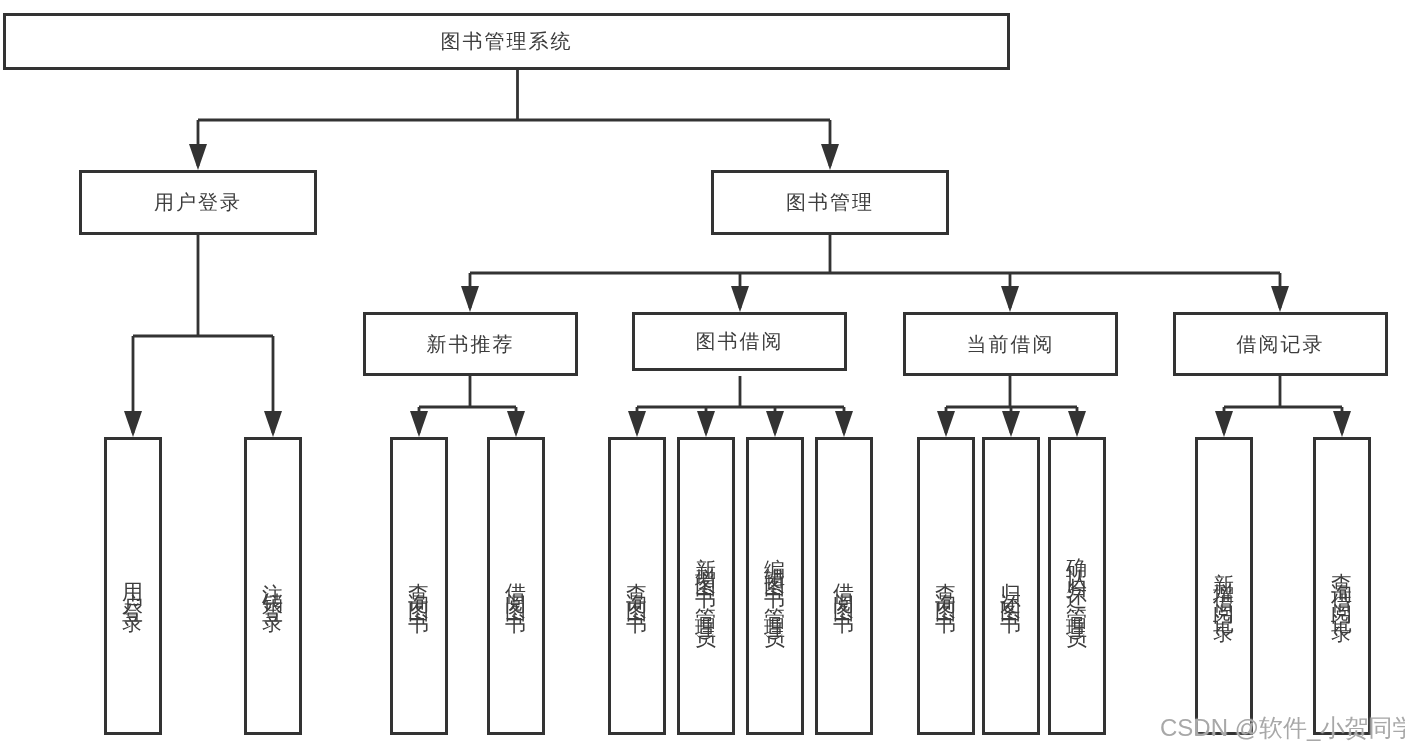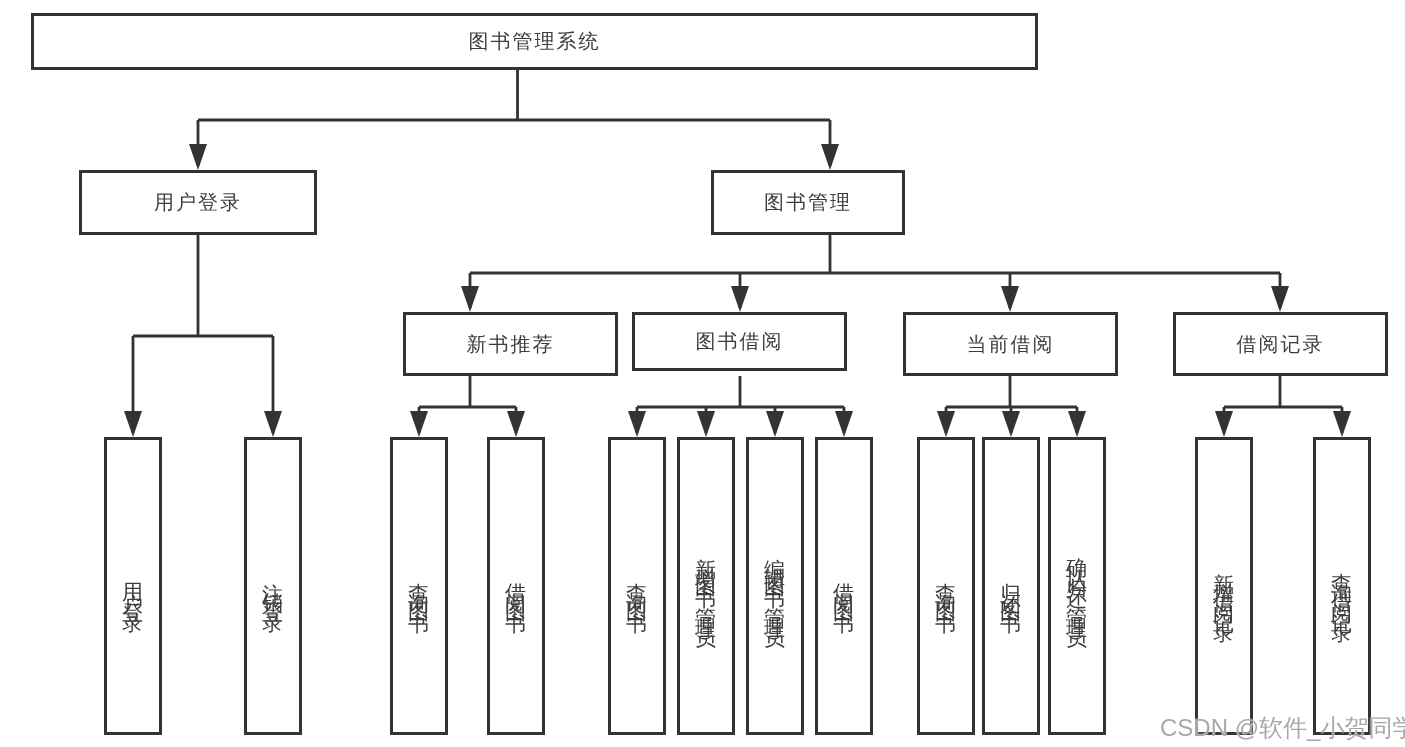--- a/index.html
+++ b/index.html
@@ -19,24 +19,24 @@
     display:flex;align-items:center;justify-content:center;
     color:var(--text,#3d3d3d);
   }
   .h-node{font-size:20px;letter-spacing:2px;white-space:nowrap;}
   .leaf .vtext{
     writing-mode:vertical-rl;text-orientation:mixed;
     font-size:21px;line-height:1;letter-spacing:10px;
     color:var(--text,#3d3d3d);
   }
   
-  .n-root{left:31px;top:13px;width:1007px;height:57px;}
+  .n-root{left:3px;top:13px;width:1007px;height:57px;}
   .n-l2a{left:79px;top:170px;width:238px;height:65px;}
-  .n-l2b{left:711px;top:170px;width:194px;height:65px;}
-  .n-l3a{left:363px;top:312px;width:215px;height:64px;margin-left:40px;}
+  .n-l2b{left:711px;top:170px;width:238px;height:65px;}
+  .n-l3a{left:363px;top:312px;width:215px;height:64px;}
   .n-l3b{left:632px;top:312px;width:215px;height:59px;}
   .n-l3c{left:903px;top:312px;width:215px;height:64px;}
   .n-l3d{left:1173px;top:312px;width:215px;height:64px;}
   .leaf{top:437px;height:298px;width:58px;}
   .f1a{left:104px;} .f1b{left:244px;}
   .f2a{left:390px;} .f2b{left:487px;}
   .f3a{left:608px;} .f3b{left:677px;} .f3c{left:746px;} .f3d{left:815px;}
   .f4a{left:917px;} .f4b{left:982px;} .f4c{left:1048px;}
   .f5a{left:1195px;} .f5b{left:1313px;}
   .watermark{

